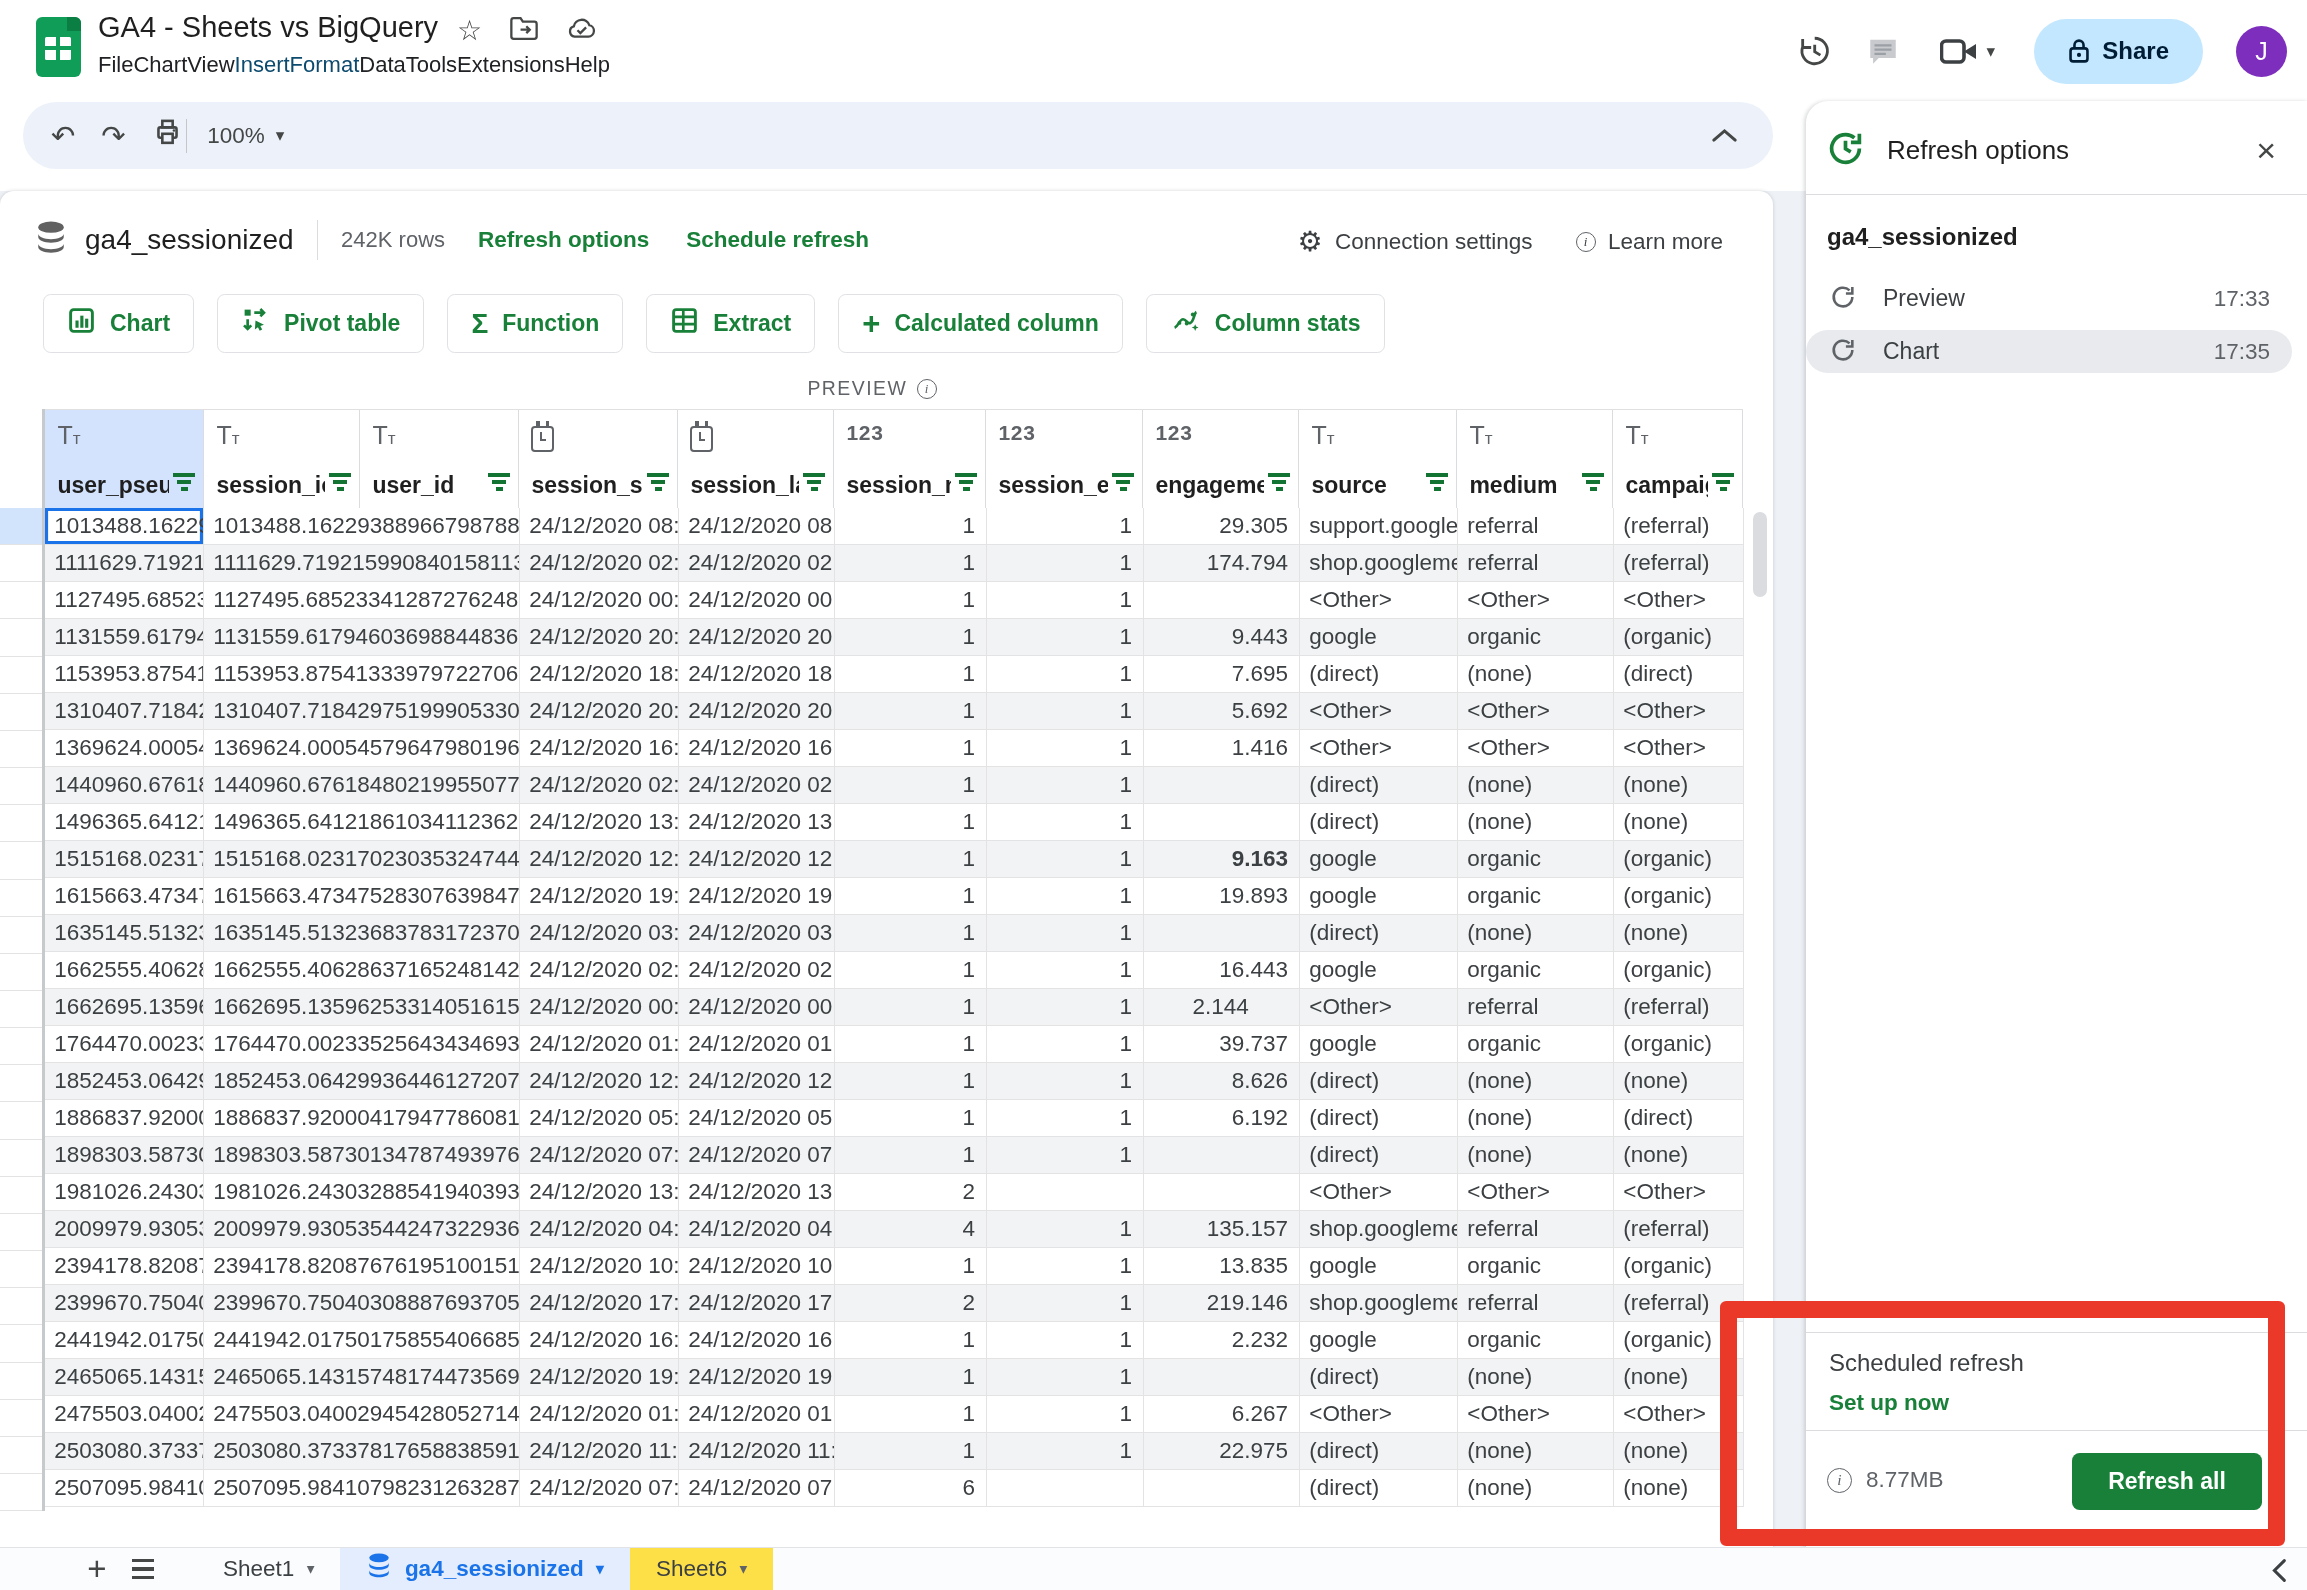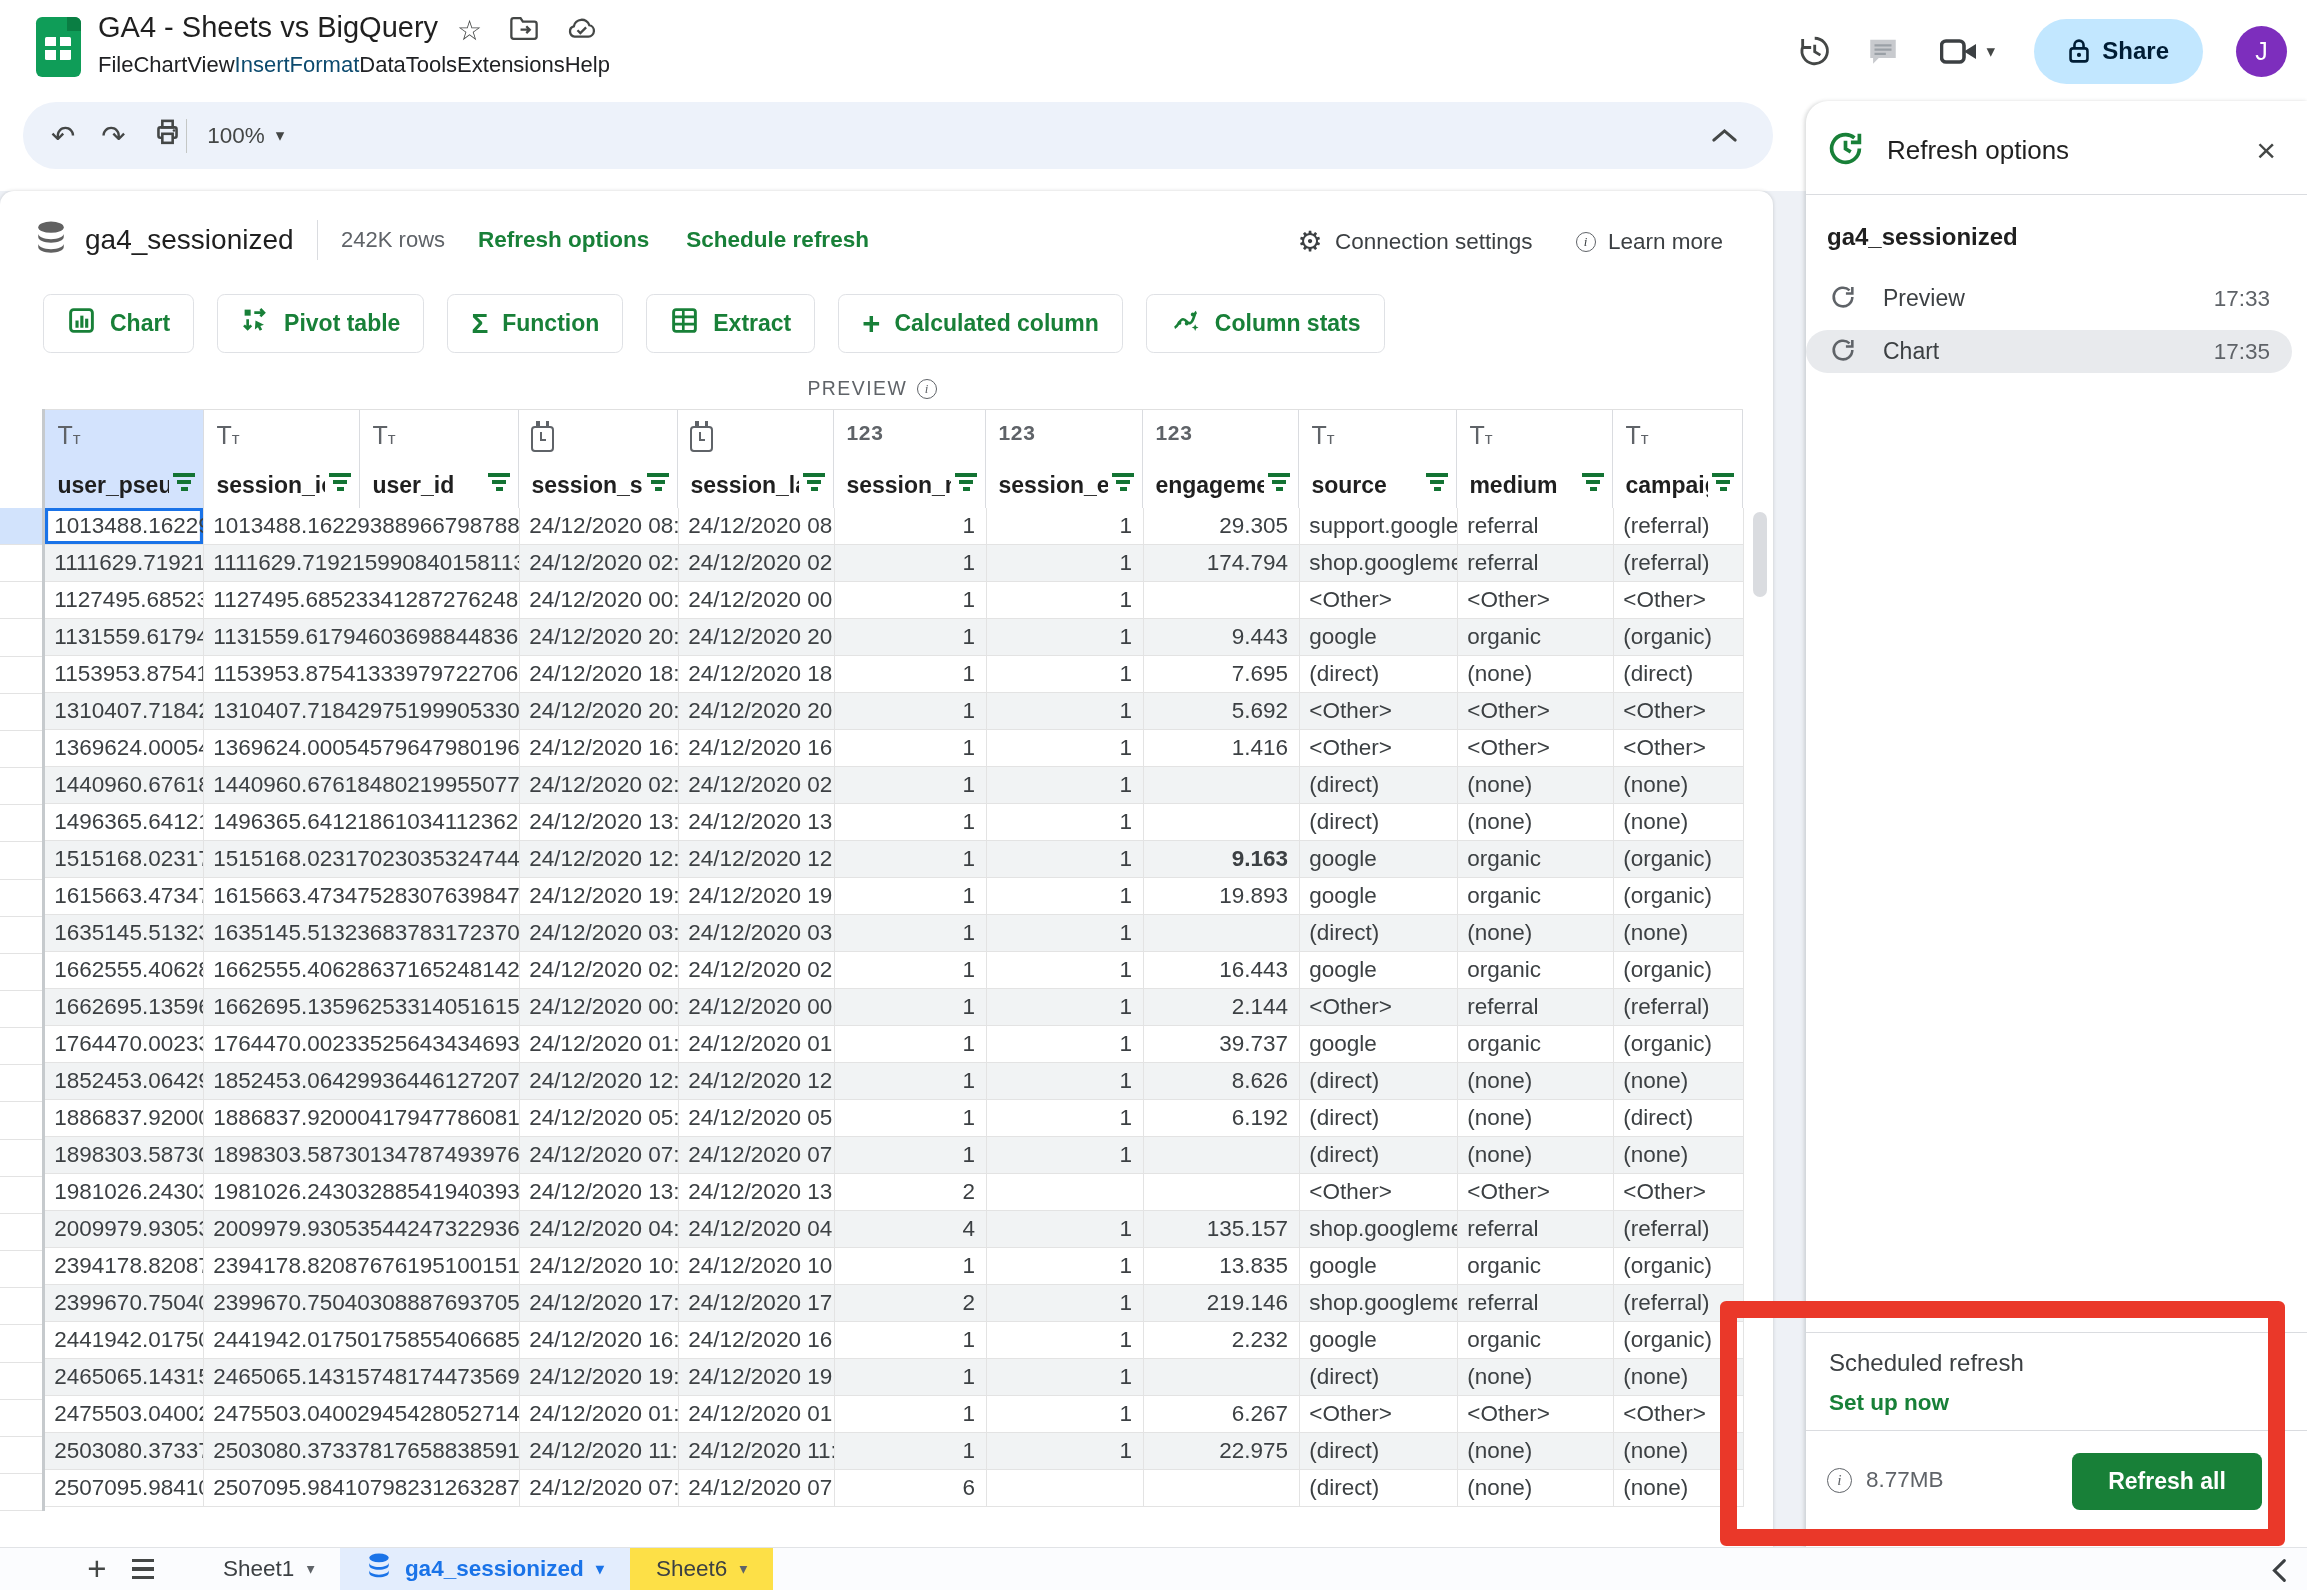--- a/index.html
+++ b/index.html
@@ -580,21 +580,21 @@
           <div class="dcell" style="width: 156px;">organic</div>
           <div class="dcell" style="width: 130px;">(organic)</div>
         </div>
         <div class="drow alt">
           <div class="dcell" style="width: 159px;">1662695.1359625331405161522</div>
           <div class="dcell" style="width: 316px;">1662695.1359625331405161522</div>
           <div class="dcell" style="width: 159px;">24/12/2020 00:3</div>
           <div class="dcell" style="width: 156px;">24/12/2020 00:3</div>
           <div class="dcell num" style="width: 152px;">1</div>
           <div class="dcell num" style="width: 157px;">1</div>
-          <div class="dcell num" style="width: 156px;">2.144</div>
+          <div class="dcell num" style="width: 156px; text-align: center;">2.144</div>
           <div class="dcell" style="width: 158px;">&lt;Other&gt;</div>
           <div class="dcell" style="width: 156px;">referral</div>
           <div class="dcell" style="width: 130px;">(referral)</div>
         </div>
         <div class="drow">
           <div class="dcell" style="width: 159px;">1764470.0023352564343469338</div>
           <div class="dcell" style="width: 316px;">1764470.0023352564343469338</div>
           <div class="dcell" style="width: 159px;">24/12/2020 01:1</div>
           <div class="dcell" style="width: 156px;">24/12/2020 01:1</div>
           <div class="dcell num" style="width: 152px;">1</div>

